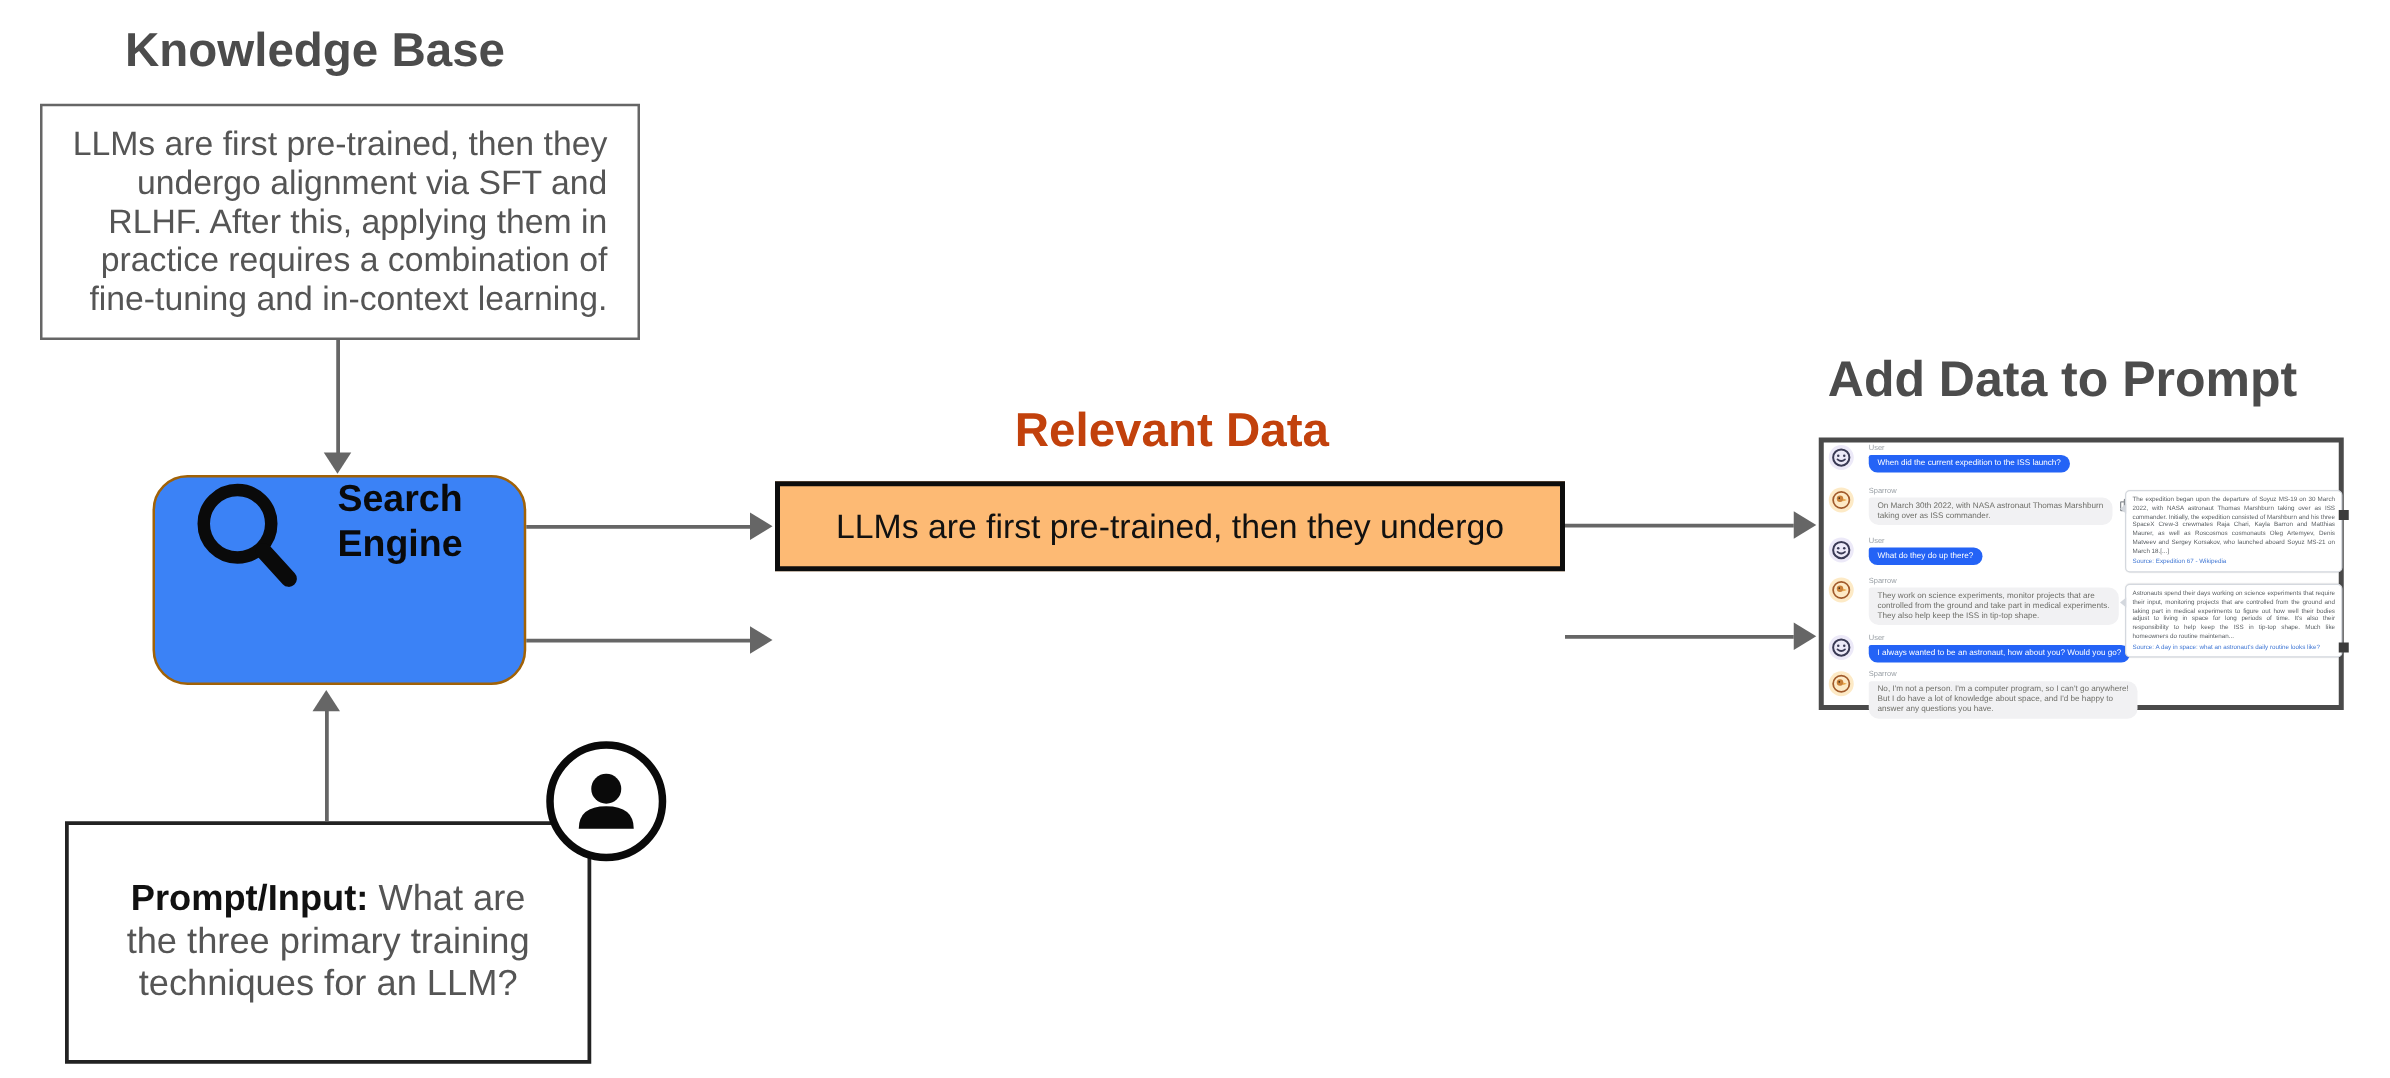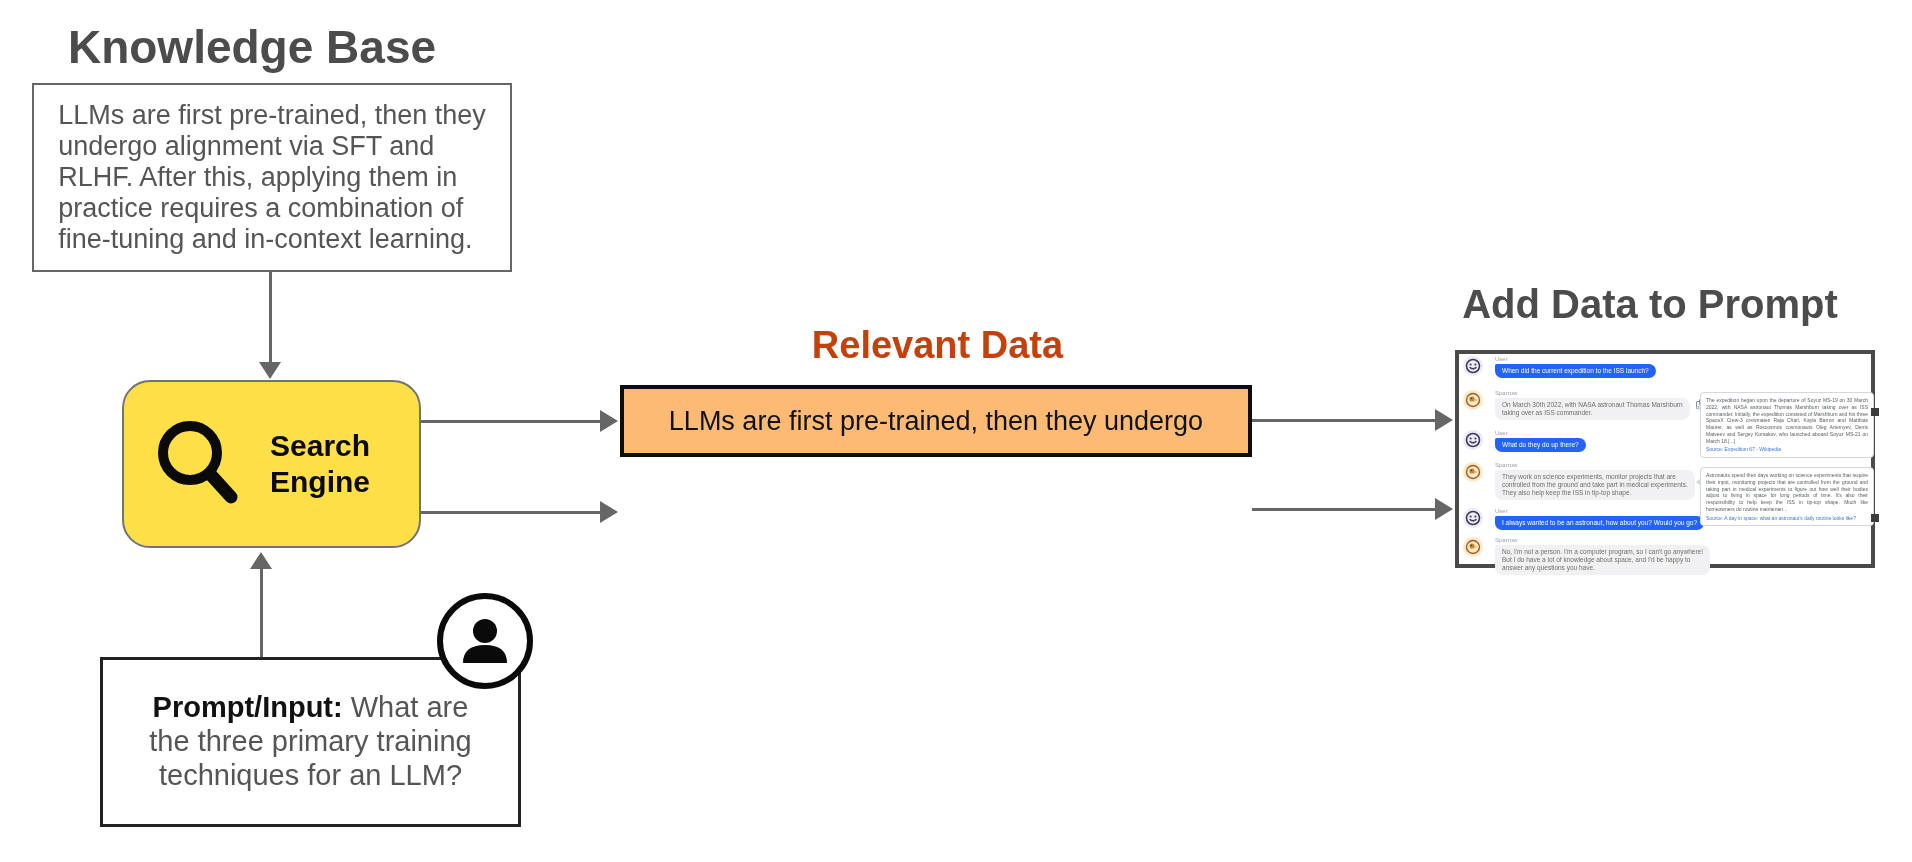--- a/index.html
+++ b/index.html
@@ -2,43 +2,43 @@
 <html><head>
 <meta charset="utf-8">
 <style>
   * { margin: 0; padding: 0; box-sizing: border-box; }
   html, body { width: 1912px; height: 862px; background: #ffffff; overflow: hidden;
     font-family: "Liberation Sans", sans-serif; }
   .stage { position: relative; width: 1912px; height: 862px; }
 
   
   .sec-title { position: absolute; font-weight: bold; color: #4c4c4c; text-align: center; white-space: nowrap; }
-  .t-kb  { left: 32px;  top: 20px;  width: 440px; font-size: 46px; }
+  .t-kb  { left: 32px;  top: 20px;  width: 440px; font-size: 38px; }
   .t-rd  { left: 700px; top: 324px; width: 475px; font-size: 38px; color: #c2410c; }
   .t-adp { left: 1392px;top: 282px; width: 516px; font-size: 40px; }
 
   
   .kb-box { position: absolute; left: 32px; top: 83px; width: 480px; height: 189px;
     border: 2px solid #666; background: #fff; display: flex; align-items: center; justify-content: center;
-    text-align: left; color: #555; font-size: 27px; line-height: 1.15; white-space: pre-line; padding: 8px 12px; }
-  .prompt-box { position: absolute; left: 52px; top: 657px; width: 421px; height: 170px;
+    text-align: right; color: #555; font-size: 27px; line-height: 1.15; white-space: pre-line; padding: 8px 12px; }
+  .prompt-box { position: absolute; left: 52px; top: 657px; width: 421px; height: 194px;
     border: 3px solid #222; background: #fff; display: flex; align-items: center; justify-content: center;
-    text-align: center; font-size: 29px; line-height: 1.17; padding: 6px 14px; margin-left: 48px; }
+    text-align: center; font-size: 29px; line-height: 1.17; padding: 6px 14px; }
   .prompt-box .rest { color: #555; white-space: pre-line; }
   .prompt-box .bold { color: #111; font-weight: bold; }
   .rd-box { position: absolute; left: 620px; width: 632px; height: 72px; border: 4px solid #0d0d0d;
     background: #fdba74; display: flex; align-items: center; justify-content: center;
     font-size: 27px; color: #111; }
   .rd-1 { top: 385px; }
   .rd-2 { top: 477px; height: 70px; }
 
   
   .se-box { position: absolute; left: 122px; top: 380px; width: 299px; height: 168px;
-    border: 2px solid #737373; border-radius: 28px; background: #fde047;
-    display: flex; align-items: center; }
+    border: 2px solid #a16207; border-radius: 28px; background: #3b82f6;
+    display: flex; }
   .se-box svg { margin-left: 26px; }
   .se-label { width: 112px; margin-left: 24px; font-weight: bold; font-size: 30px; line-height: 1.2; color: #0a0a0a; }
 
   
   .person { position: absolute; left: 437px; top: 593px; width: 96px; height: 96px; border-radius: 50%;
     background: #fff; border: 6px solid #0a0a0a; display: flex; align-items: center; justify-content: center; z-index: 5; }
 
   
   .line-v { position: absolute; width: 3px; background: #666; }
   .line-h { position: absolute; height: 3px; background: #666; }

